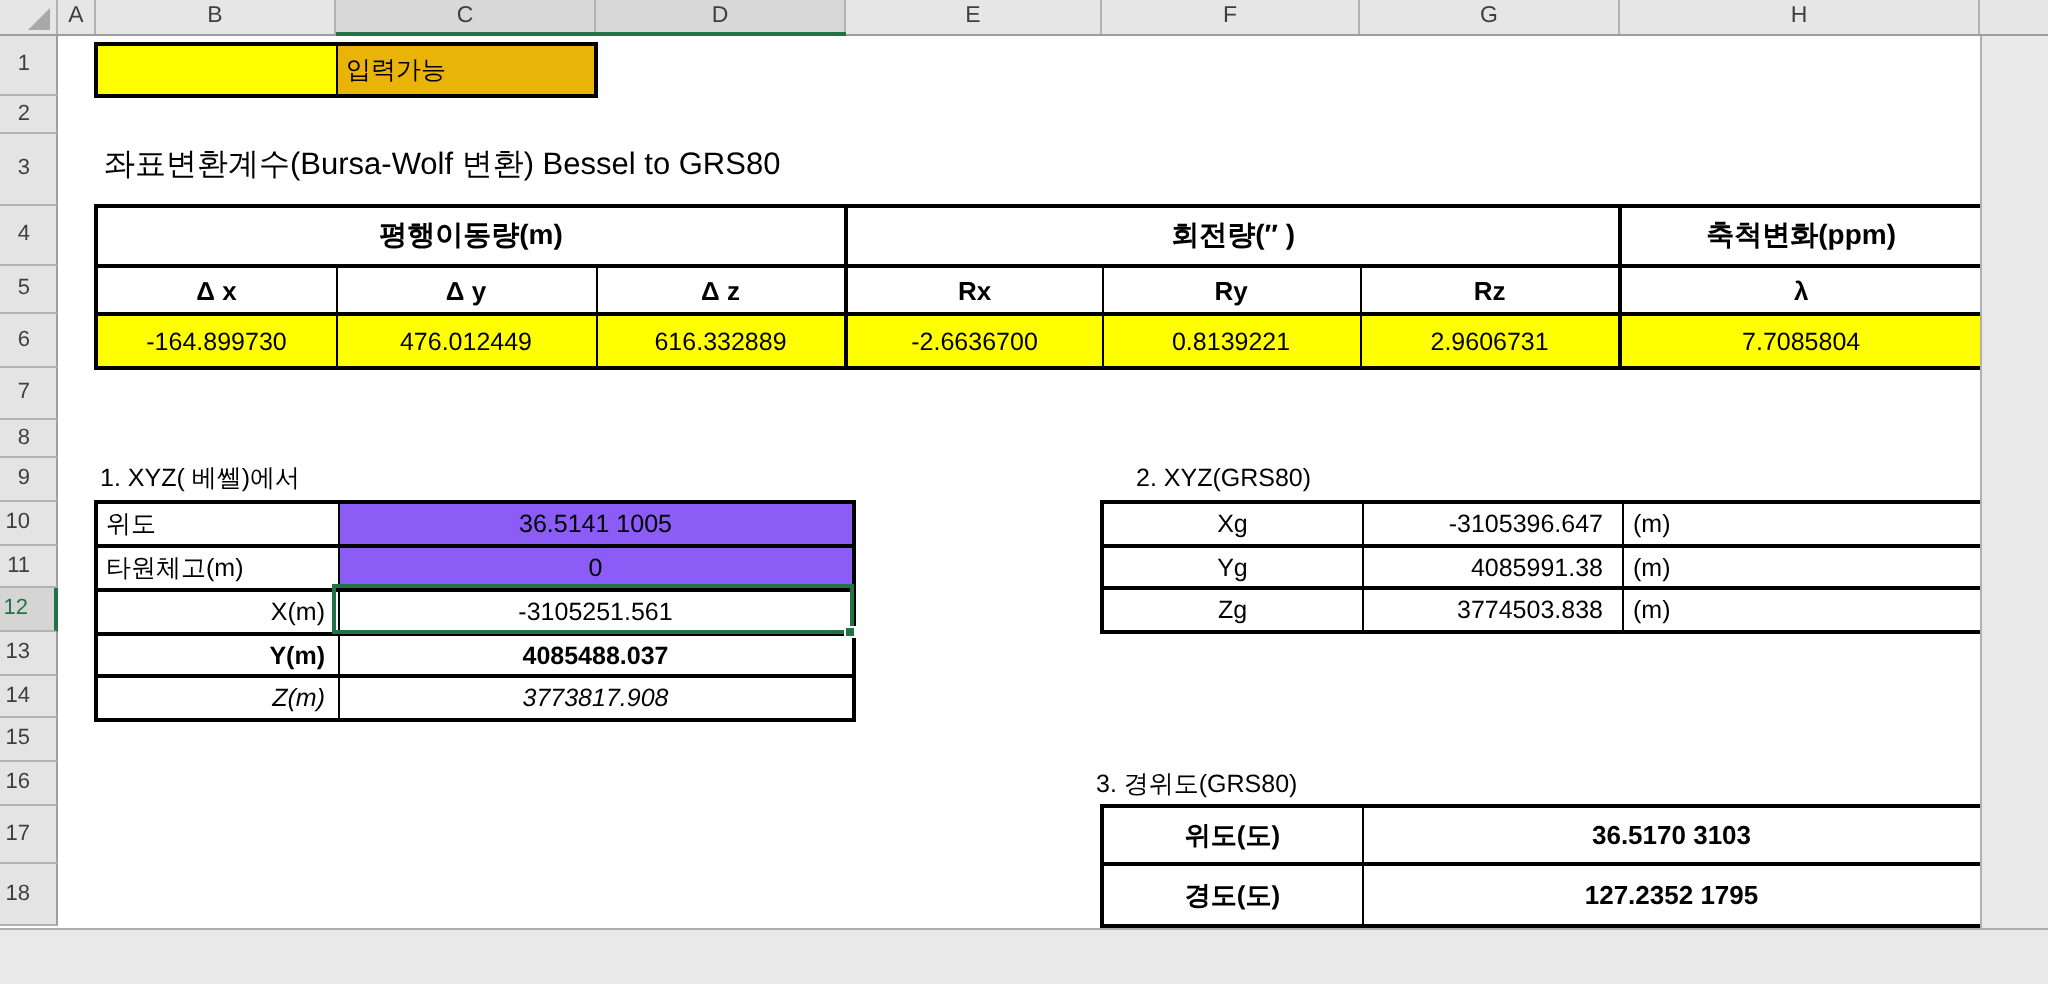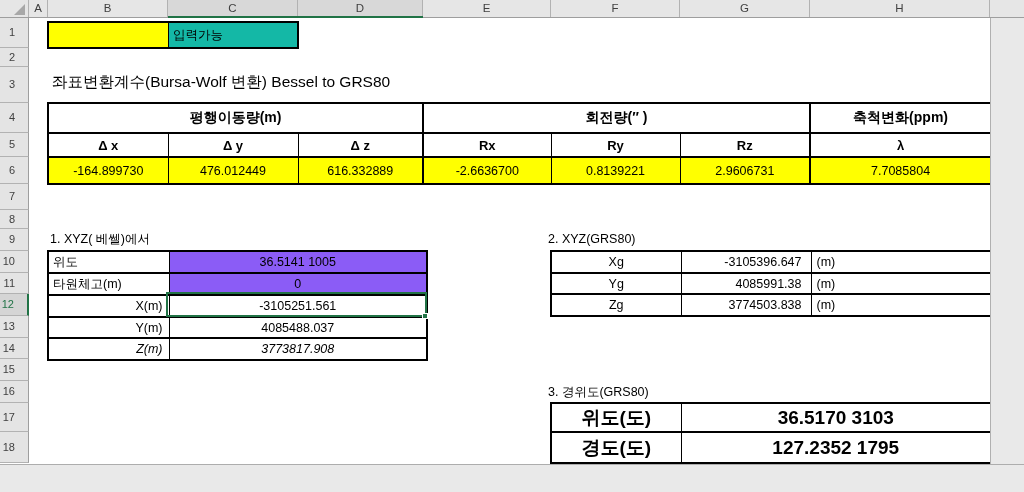--- a/index.html
+++ b/index.html
@@ -27,21 +27,21 @@
   
   .right-gray { position:absolute; left:990px; top:18px; width:34px; height:446px;
     background:#e9e9e9; border-left:1px solid #b0b0b0; }
   .bottom-gray { position:absolute; left:0; top:464px; width:1024px; height:28px;
     background:#e9e9e9; border-top:1px solid #adadad; }
 
   
   .legend-box { position:absolute; left:47px; top:21px; width:252px; height:28px;
     border:2px solid #000; display:flex; }
   .legend-yellow { width:120px; height:100%; background:#ffff00; border-right:1px solid #000; }
-  .legend-text { flex:1; font-size:12.5px; line-height:24px; padding-left:4px; background:#14b8a6; }
+  .legend-text { flex:1; font-size:12.5px; line-height:24px; padding-left:4px; background:#eab308; }
 
   
   .sheet-title { position:absolute; left:52px; top:72px; font-size:15.5px; color:#000000; }
 
   
   table { border-collapse:collapse; table-layout:fixed; position:absolute; }
   td { font-size:12.5px; color:#000; text-align:center; vertical-align:middle; overflow:hidden; white-space:nowrap; }
 
   .t-main { left:47px; top:102px; width:943px; border:2px solid #000; }
   .t-main td { border-top:2px solid #000; border-bottom:2px solid #000; border-left:1px solid #000; border-right:1px solid #000; }
@@ -56,21 +56,21 @@
   .t-s1 td.lab-r { text-align:right; padding-right:6px; }
   .t-s1 td.yellow { background:#8b5cf6; }
 
   .t-s2 { left:550px; top:250px; width:440px; border:2px solid #000; }
   .t-s2 td { border:1px solid #000; border-top:2px solid #000; border-bottom:2px solid #000; }
   .t-s2 td.num { text-align:right; padding-right:9px;padding-left:36px; }
   .t-s2 td.unit { text-align:left; padding-left:5px; }
 
   .t-s3 { left:550px; top:402px; width:440px; border:2px solid #000; }
   .t-s3 td { border:1px solid #000; border-top:2px solid #000; border-bottom:2px solid #000;
-    font-weight:bold; font-size:19px; }
+    font-weight:bold; font-size:13px; }
 
   .section-label { position:absolute; font-size:12.5px; color:#000; }
 
   
   .active-cell { position:absolute; left:166px; top:292px; width:261px; height:25px;
     border:2px solid #217346; pointer-events:none; }
   .fill-handle { position:absolute; left:422px; top:313px; width:6px; height:6px;
     background:#217346; border:1px solid #fff; }
 </style>
 </head>
@@ -168,32 +168,32 @@
       <td class="yellow">36.5141 1005</td>
     </tr>
     <tr style="height:22px;">
       <td class="lab-l">타원체고(m)</td>
       <td class="yellow">0</td>
     </tr>
     <tr style="height:22px;">
       <td class="lab-r">X(m)</td>
       <td>-3105251.561</td>
     </tr>
-    <tr style="height:21px;">
+    <tr style="height:21px;font-weight:bold;">
       <td class="lab-r">Y(m)</td>
       <td>4085488.037</td>
     </tr>
     <tr style="height:22px;font-style:italic;">
       <td class="lab-r">Z(m)</td>
       <td>3773817.908</td>
     </tr>
   </tbody>
     </table>
 
-  <div class="section-label" style="left:548px;top:232px;">2. XYZ(GRS80)</div>
+  <div class="section-label" style="left:568px;top:232px;">2. XYZ(GRS80)</div>
   <table class="t-s2">
     <colgroup>
         <col style="width:130px">
         <col style="width:130px">
         <col style="width:180px">
       </colgroup>
     <tbody>
         <tr style="height:22px;">
       <td>Xg</td>
       <td class="num">-3105396.647</td>

